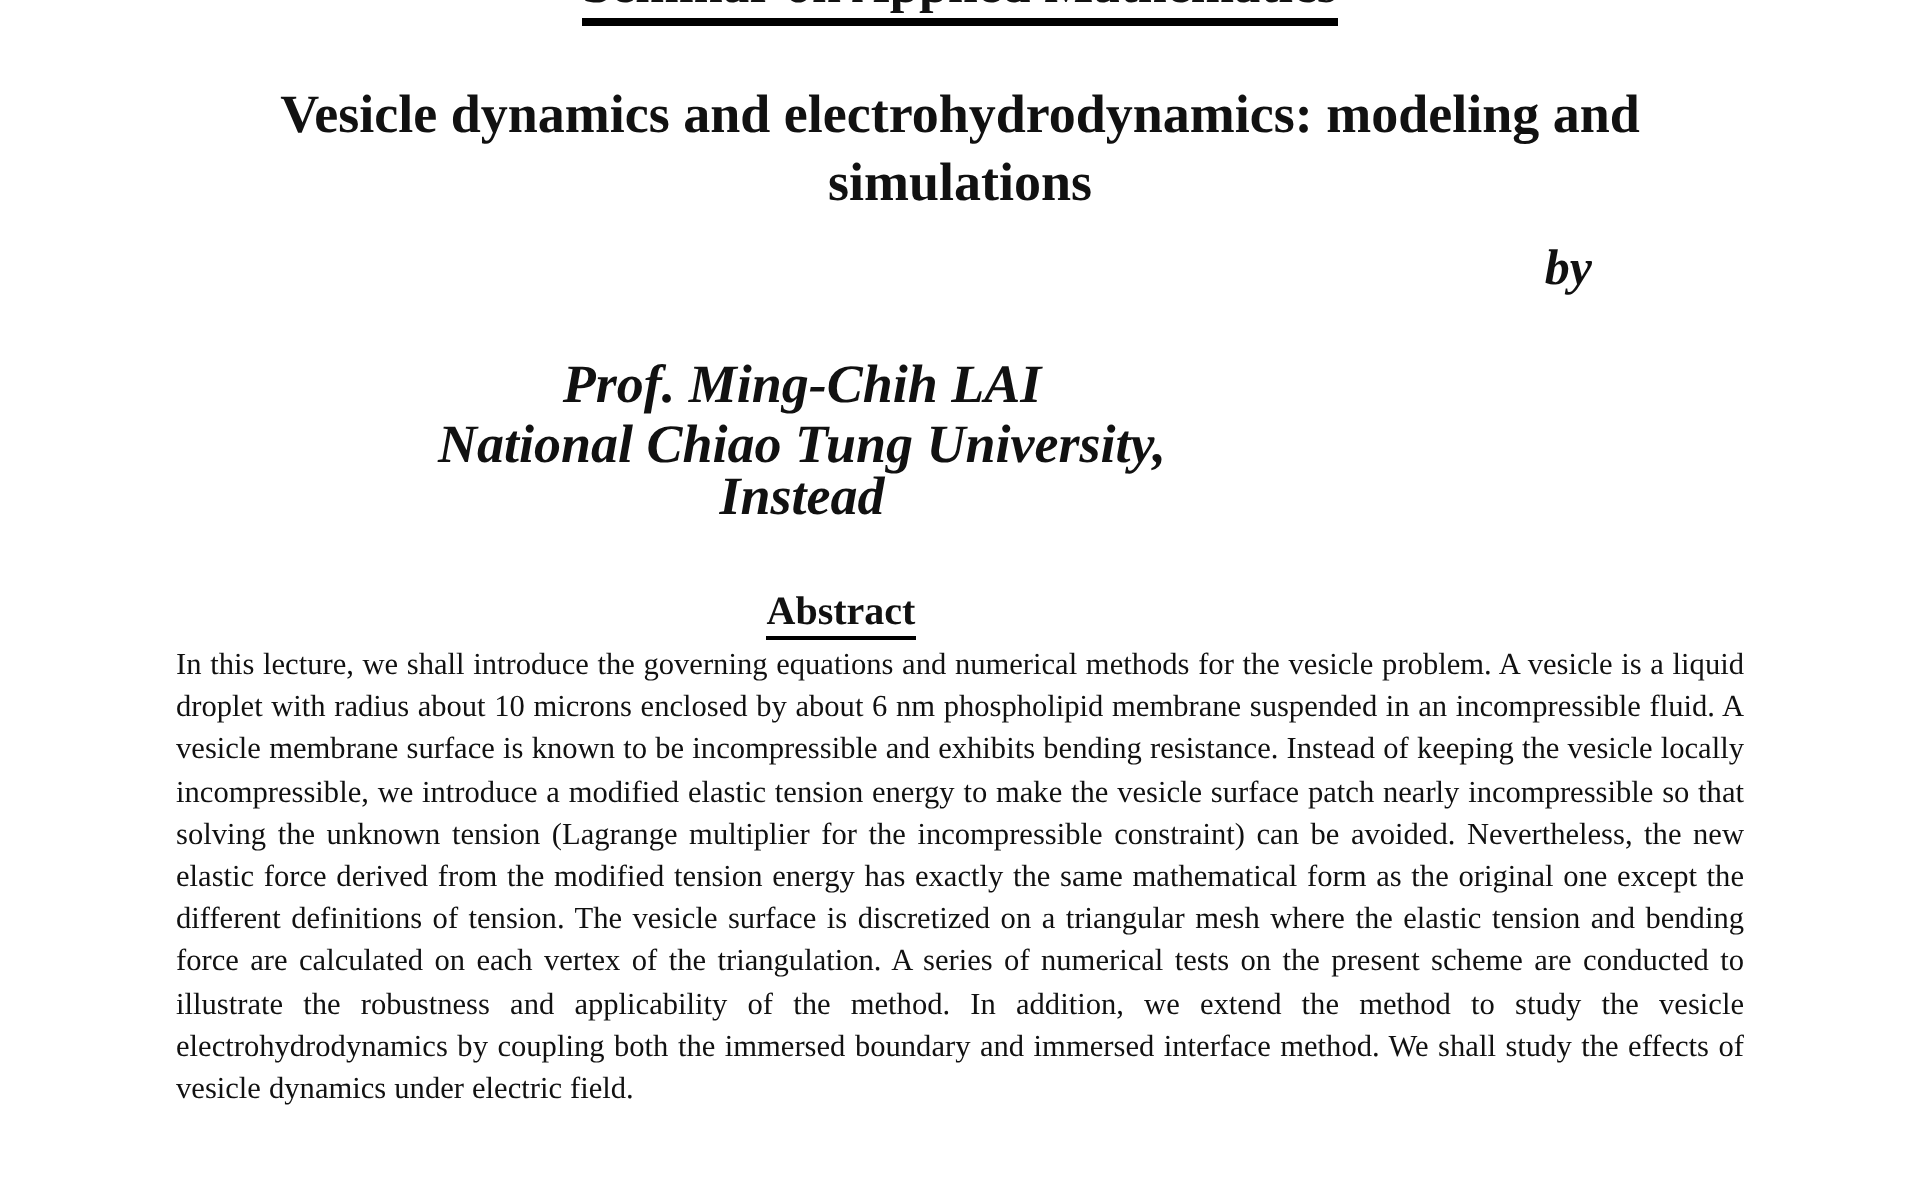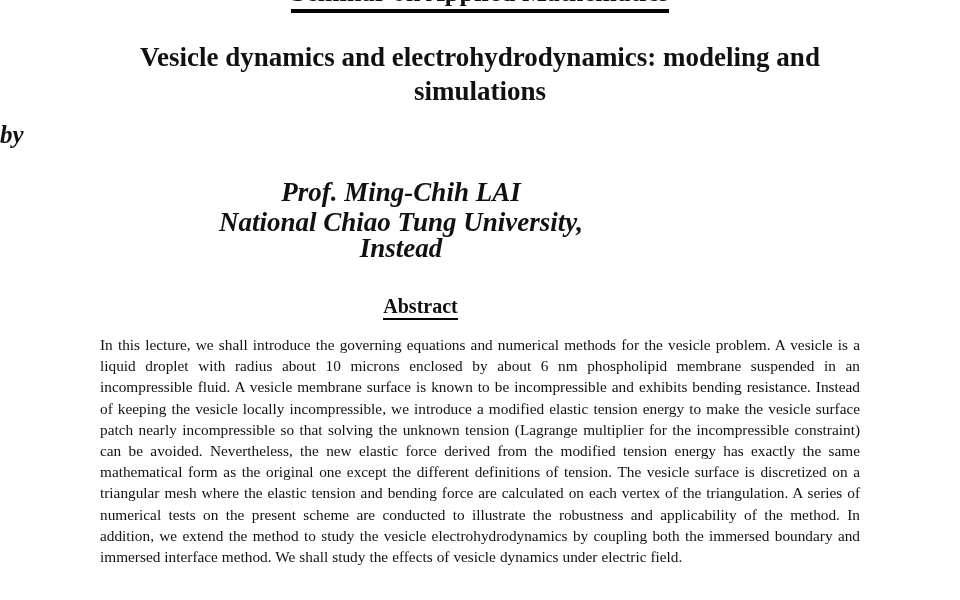--- a/index.html
+++ b/index.html
@@ -51,21 +51,21 @@
     font-size: 27px;
     font-weight: bold;
     line-height: 34px;
   }
 
   .by-line {
     position: absolute;
     top: 120px;
     left: 0;
     width: 796px;
-    text-align: left;
+    text-align: right;
     font-size: 25px;
     font-weight: bold;
     font-style: italic;
     line-height: 30px;
   }
 
   .speaker-block {
     position: absolute;
     top: 175px;
     left: 0;
@@ -106,21 +106,21 @@
     top: 322px;
     left: 88px;
     width: 784px;
     font-size: 15.3px;
     line-height: 21.2px;
     text-align: justify;
     text-justify: inter-word;
     word-spacing: 0.2px;
   }
   .abstract-body p {
-    margin: 12px;
+    margin: 0;
   }
 </style>
 </head>
 <body>
 
 <div class="page">
 
   <div class="banner-wrap">
     <span class="banner-text">Seminar on Applied Mathematics</span>
   </div>

